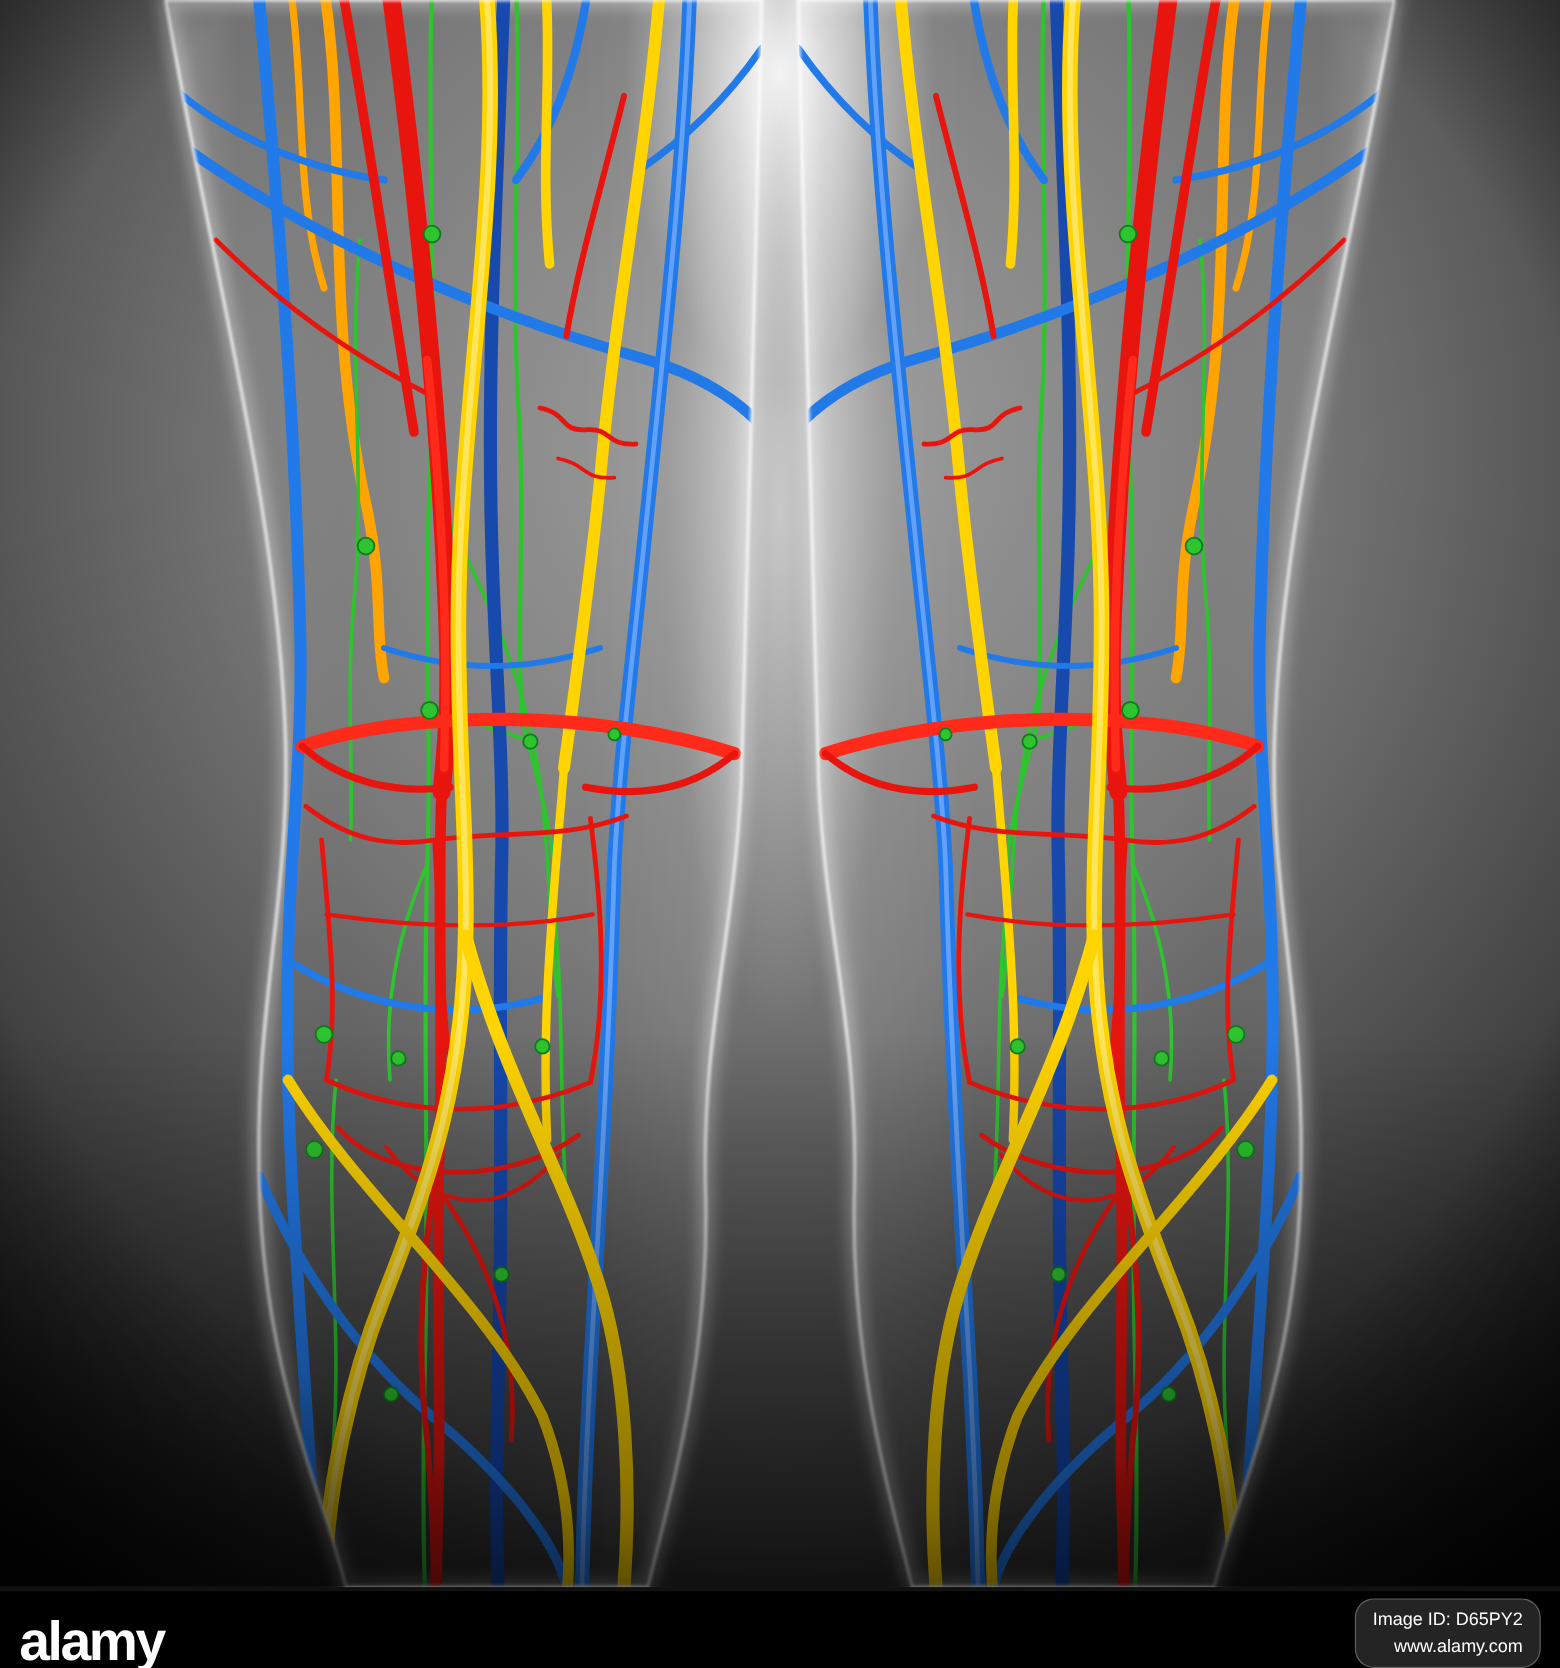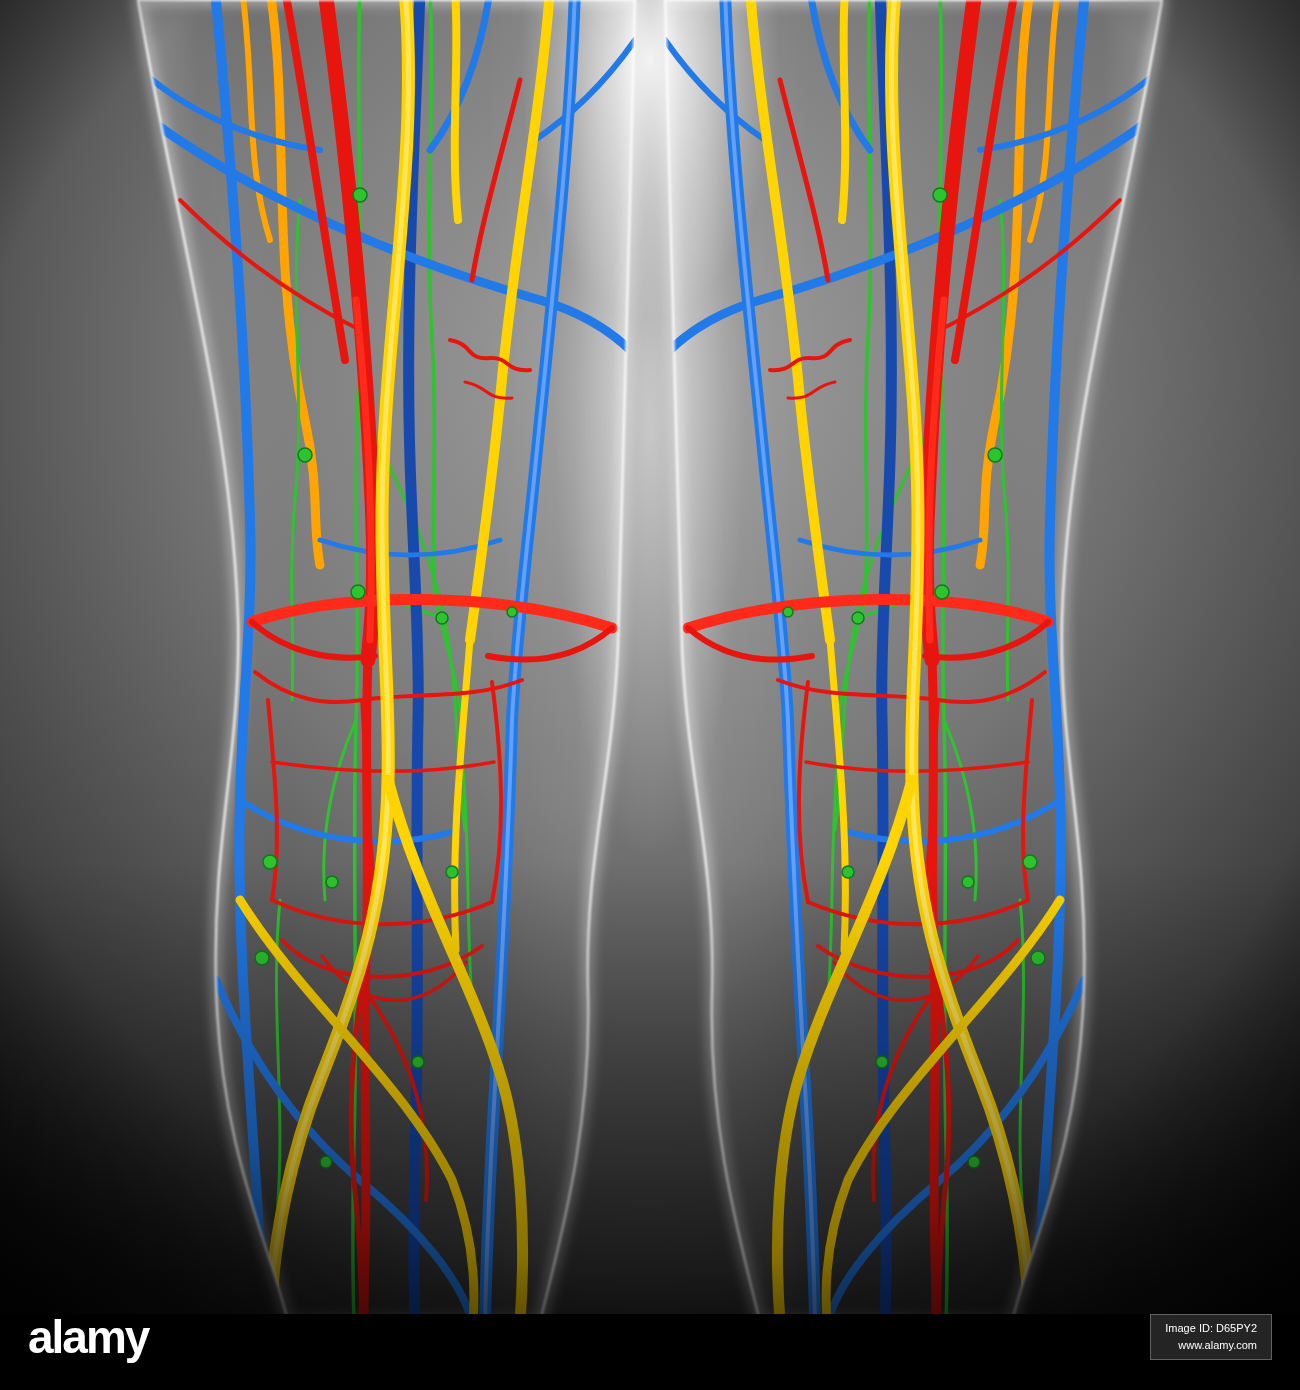--- a/index.html
+++ b/index.html
@@ -25,27 +25,27 @@
   .vein-core{stroke:#7fb2ff;}
   .lymph{stroke:var(--lymph_green);}
   .orange{stroke:var(--accent_orange);}
   .node{fill:var(--lymph_green);stroke:#0f7a1f;stroke-width:1.5;}
 
   .leg-fill{fill:url(#legFill);}
   .rim-soft{fill:none;stroke:#ffffff;stroke-width:11;opacity:.38;filter:url(#blur6);}
   .rim{fill:none;stroke:#ffffff;stroke-width:2.2;opacity:.92;filter:url(#blur1);}
 
   
-  .footer{position:absolute;left:0;bottom:0;width:1300px;height:76px;
-          background:var(--footer_black);display:flex;align-items:flex-start;
-          justify-content:space-between;padding:0 28px;box-sizing:border-box;}
+  .footer{position:absolute;left:0;bottom:0;width:1300px;height:64px;
+          background:var(--footer_black);display:flex;align-items:flex-end;
+          justify-content:space-between;padding:0 16px;box-sizing:border-box;}
   .logo{color:#fff;font-size:46px;font-weight:bold;letter-spacing:-2px;line-height:1;}
-  .credit-box{color:#fff;text-align:right;font-size:11px;line-height:1.55;
+  .credit-box{color:#fff;text-align:right;font-size:15px;line-height:1.55;
               background:rgba(255,255,255,.14);border:1px solid rgba(255,255,255,.28);
-              border-radius:0;padding:5px 14px;}
+              border-radius:16px;padding:5px 14px;}
 </style>
 </head>
 <body>
 
 <div class="page">
 
   <svg class="art" width="1300" height="1322" viewBox="0 0 1300 1322">
     <defs>
       <radialGradient id="bgGrad" cx="0.5" cy="0.28" r="0.85">
         <stop offset="0%" stop-color="#9b9b9b"></stop>

